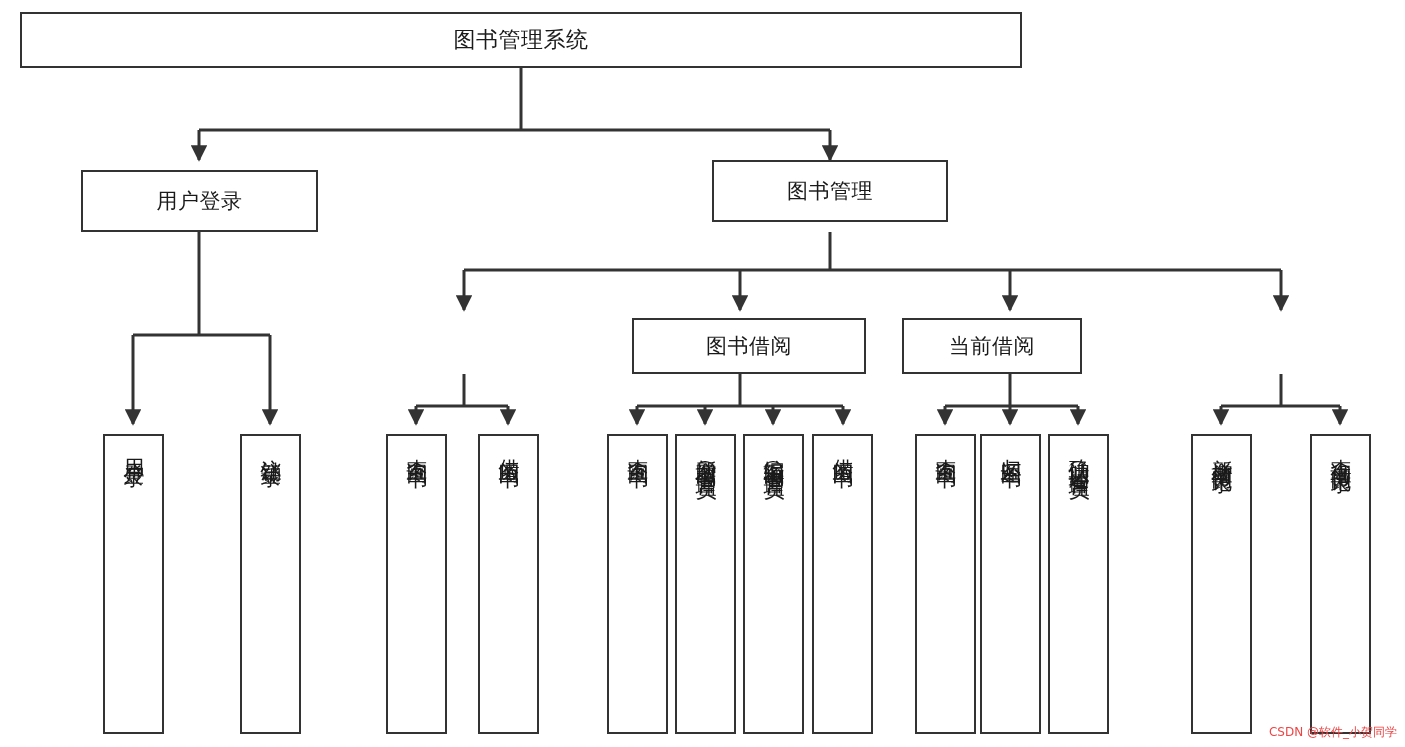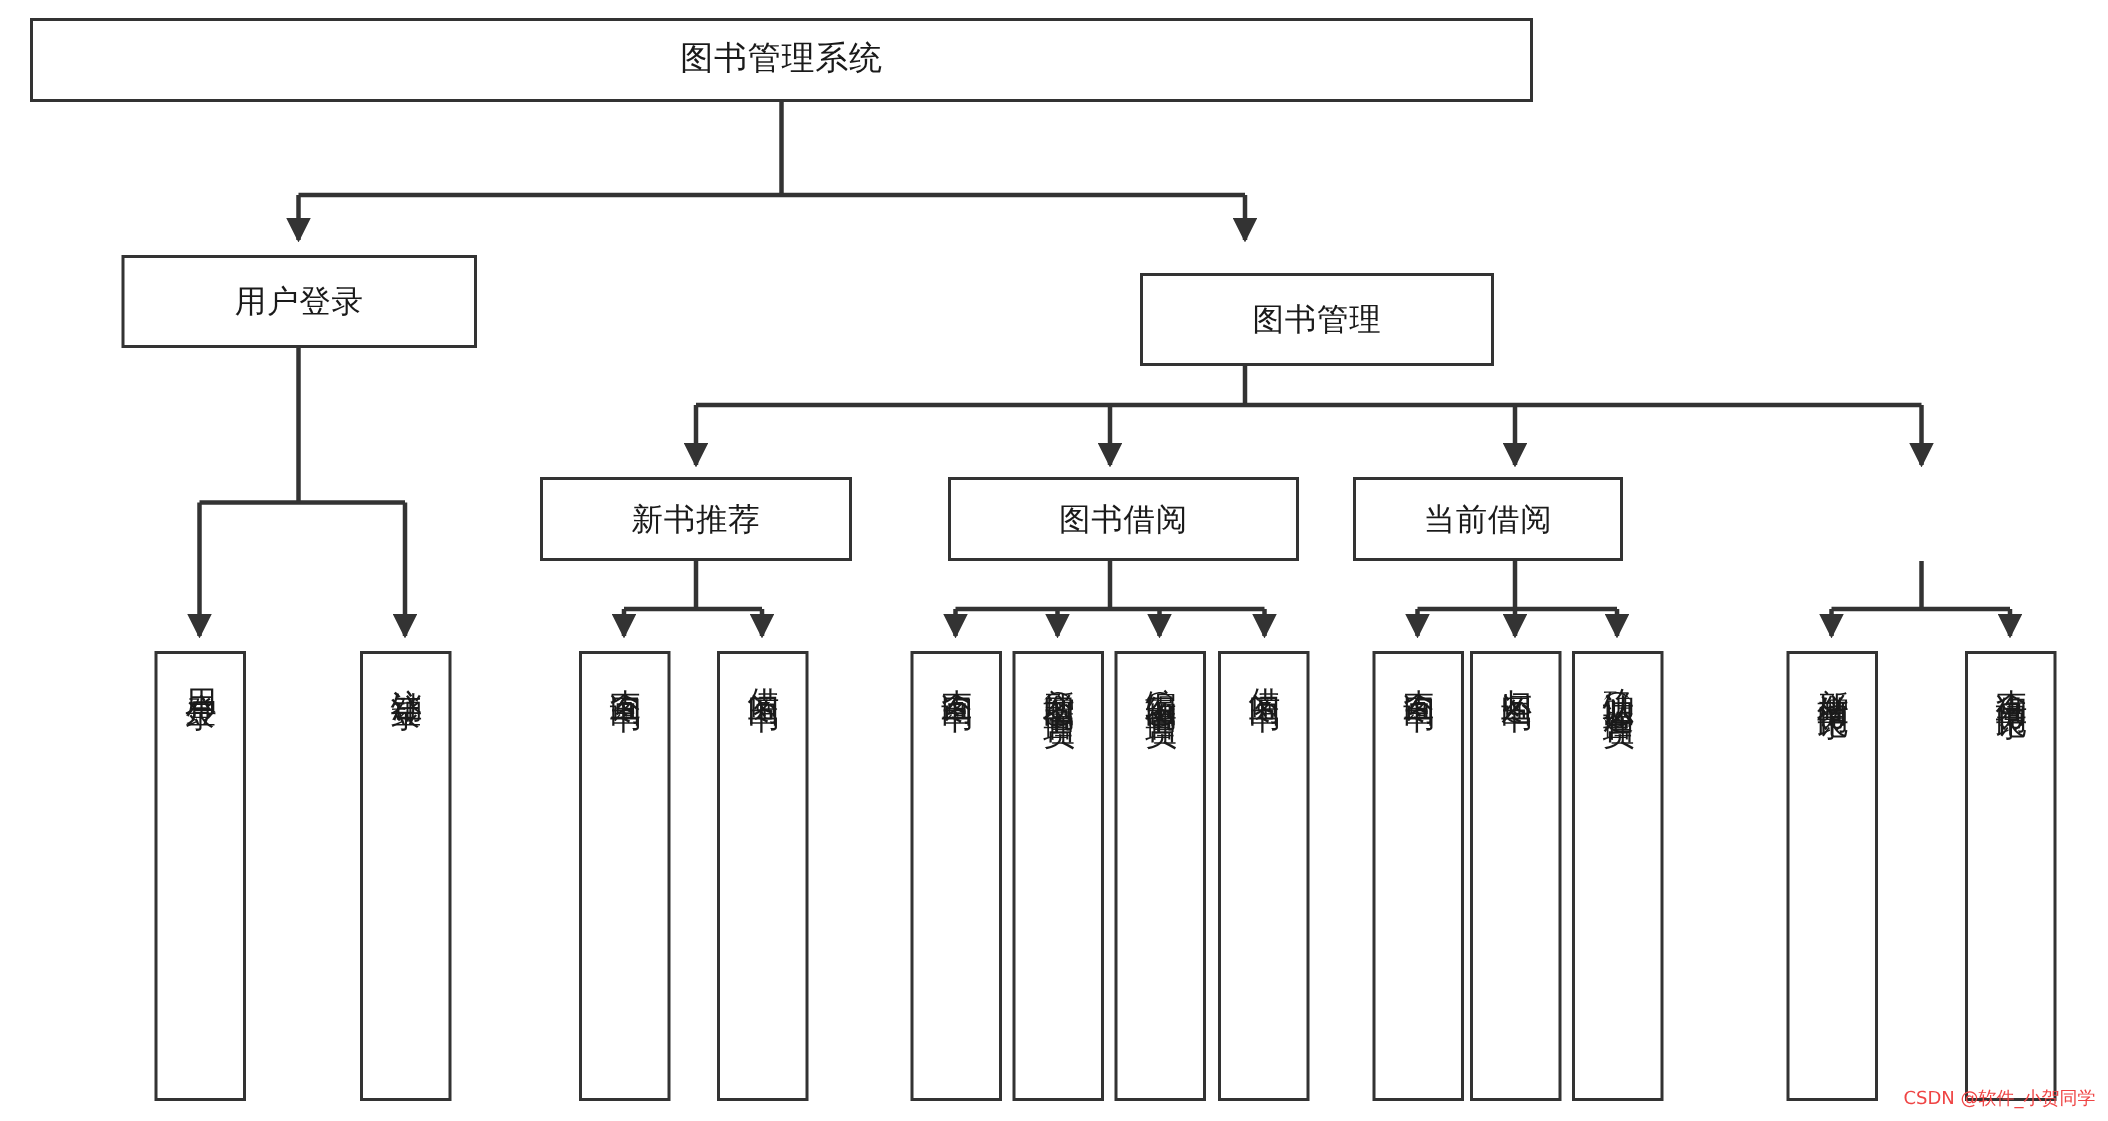--- a/index.html
+++ b/index.html
@@ -126,27 +126,24 @@
     </g>
   </svg>
 
   <div class="node horizontal" id="root-node" style="left:20px; top:12px; width:1002px; height:56px;">
     <span class="label">图书管理系统</span>
   </div>
 
   <div class="node horizontal" style="left:81px; top:170px; width:237px; height:62px;">
     <span class="label">用户登录</span>
   </div>
-  <div class="node horizontal" style="left:712px; top:182px; width:236px; height:62px;margin-left:48px;">
+  <div class="node horizontal" style="left:712px; top:160px; width:236px; height:62px;">
     <span class="label">图书管理</span>
   </div>
 
-  <div class="node horizontal" style="left:360px; top:318px; width:208px; height:56px;">
-    <span class="label">新书推荐</span>
-  </div>
   <div class="node horizontal" style="left:632px; top:318px; width:234px; height:56px;">
     <span class="label">图书借阅</span>
   </div>
   <div class="node horizontal" style="left:902px; top:318px; width:180px; height:56px;">
     <span class="label">当前借阅</span>
   </div>
 
   <div class="node vertical" style="left:103px; top:434px; width:61px; height:300px;">
     <span class="label">用户登录</span>
   </div>

